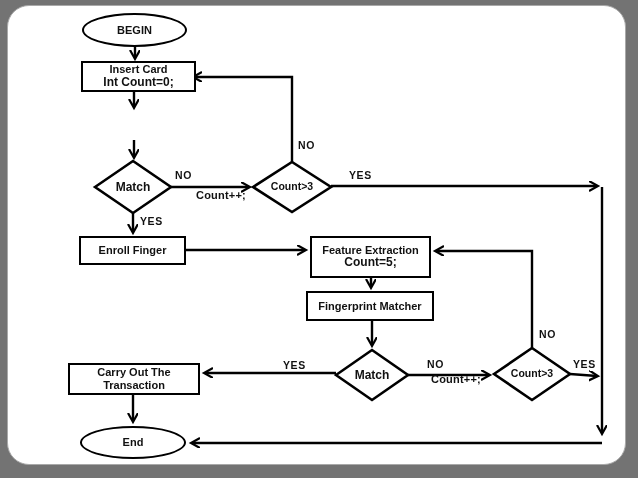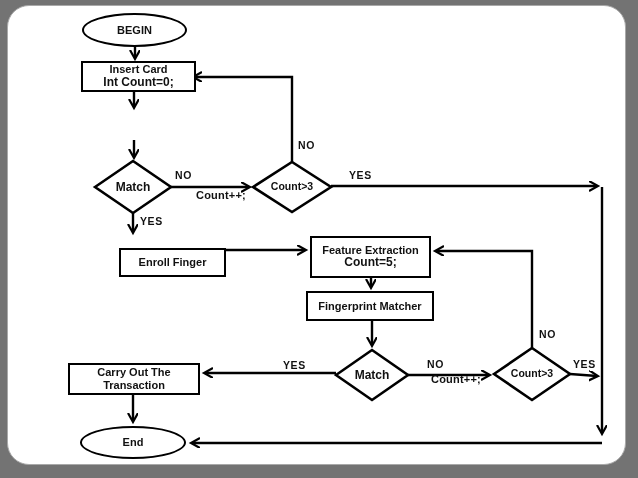--- a/index.html
+++ b/index.html
@@ -115,21 +115,21 @@
   <div class="node ellipse" style="left:82px; top:13px; width:105px; height:34px;">
     <span>BEGIN</span>
   </div>
 
   <div class="node" style="left:81px; top:61px; width:115px; height:31px;">
     <span>Insert Card</span>
     <span class="sub">Int Count=0;</span>
   </div>
 
 
-  <div class="node" style="left:79px; top:248px; width:107px; height:29px;margin-left:40px;">
+  <div class="node" style="left:79px; top:236px; width:107px; height:29px;">
     <span>Enroll Finger</span>
   </div>
 
   <div class="node" style="left:310px; top:236px; width:121px; height:42px;">
     <span>Feature Extraction</span>
     <span class="sub">Count=5;</span>
   </div>
 
   <div class="node" style="left:306px; top:291px; width:128px; height:30px;">
     <span>Fingerprint Matcher</span>

